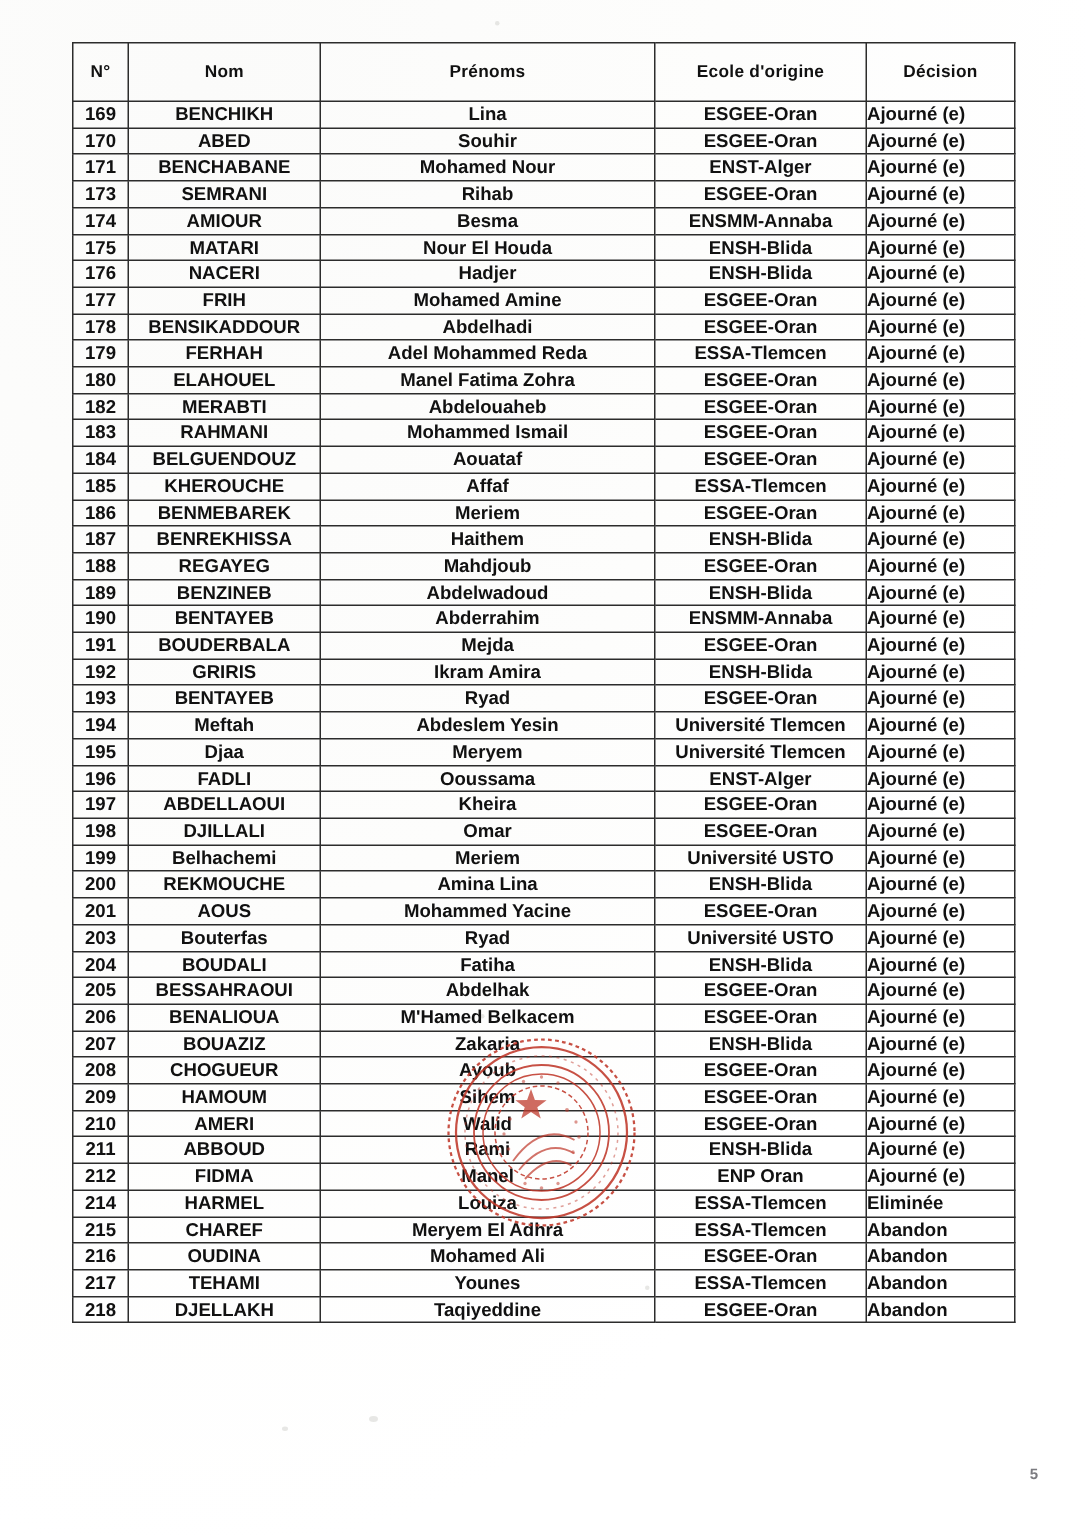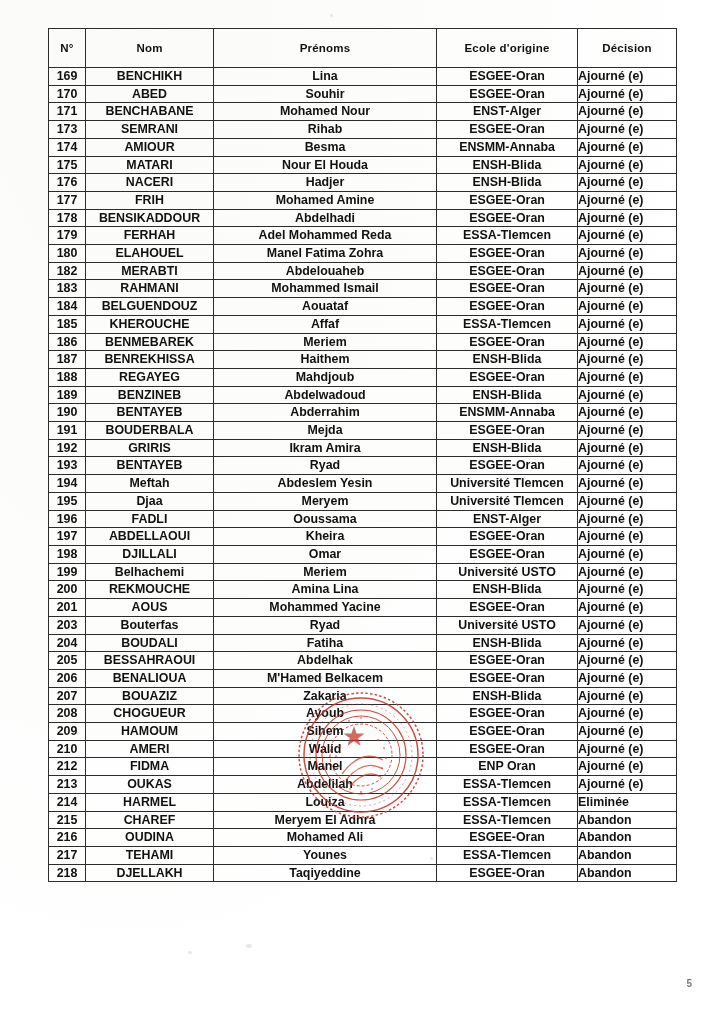--- a/index.html
+++ b/index.html
@@ -391,31 +391,31 @@
         <td class="dec">Ajourné (e)</td>
       </tr>
       <tr>
         <td class="num">210</td>
         <td class="nom">AMERI</td>
         <td class="pre">Walid</td>
         <td class="ecole">ESGEE-Oran</td>
         <td class="dec">Ajourné (e)</td>
       </tr>
       <tr>
+        <td class="num">211</td>
+        <td class="nom">ABBOUD</td>
+        <td class="pre">Rami</td>
+        <td class="ecole">ENSH-Blida</td>
+        <td class="dec">Ajourné (e)</td>
+      </tr>
+      <tr>
         <td class="num">212</td>
         <td class="nom">FIDMA</td>
         <td class="pre">Manel</td>
         <td class="ecole">ENP Oran</td>
-        <td class="dec">Ajourné (e)</td>
-      </tr>
-      <tr>
-        <td class="num">213</td>
-        <td class="nom">OUKAS</td>
-        <td class="pre">Abdelilah</td>
-        <td class="ecole">ESSA-Tlemcen</td>
         <td class="dec">Ajourné (e)</td>
       </tr>
       <tr>
         <td class="num">214</td>
         <td class="nom">HARMEL</td>
         <td class="pre">Louiza</td>
         <td class="ecole">ESSA-Tlemcen</td>
         <td class="dec">Eliminée</td>
       </tr>
       <tr>

